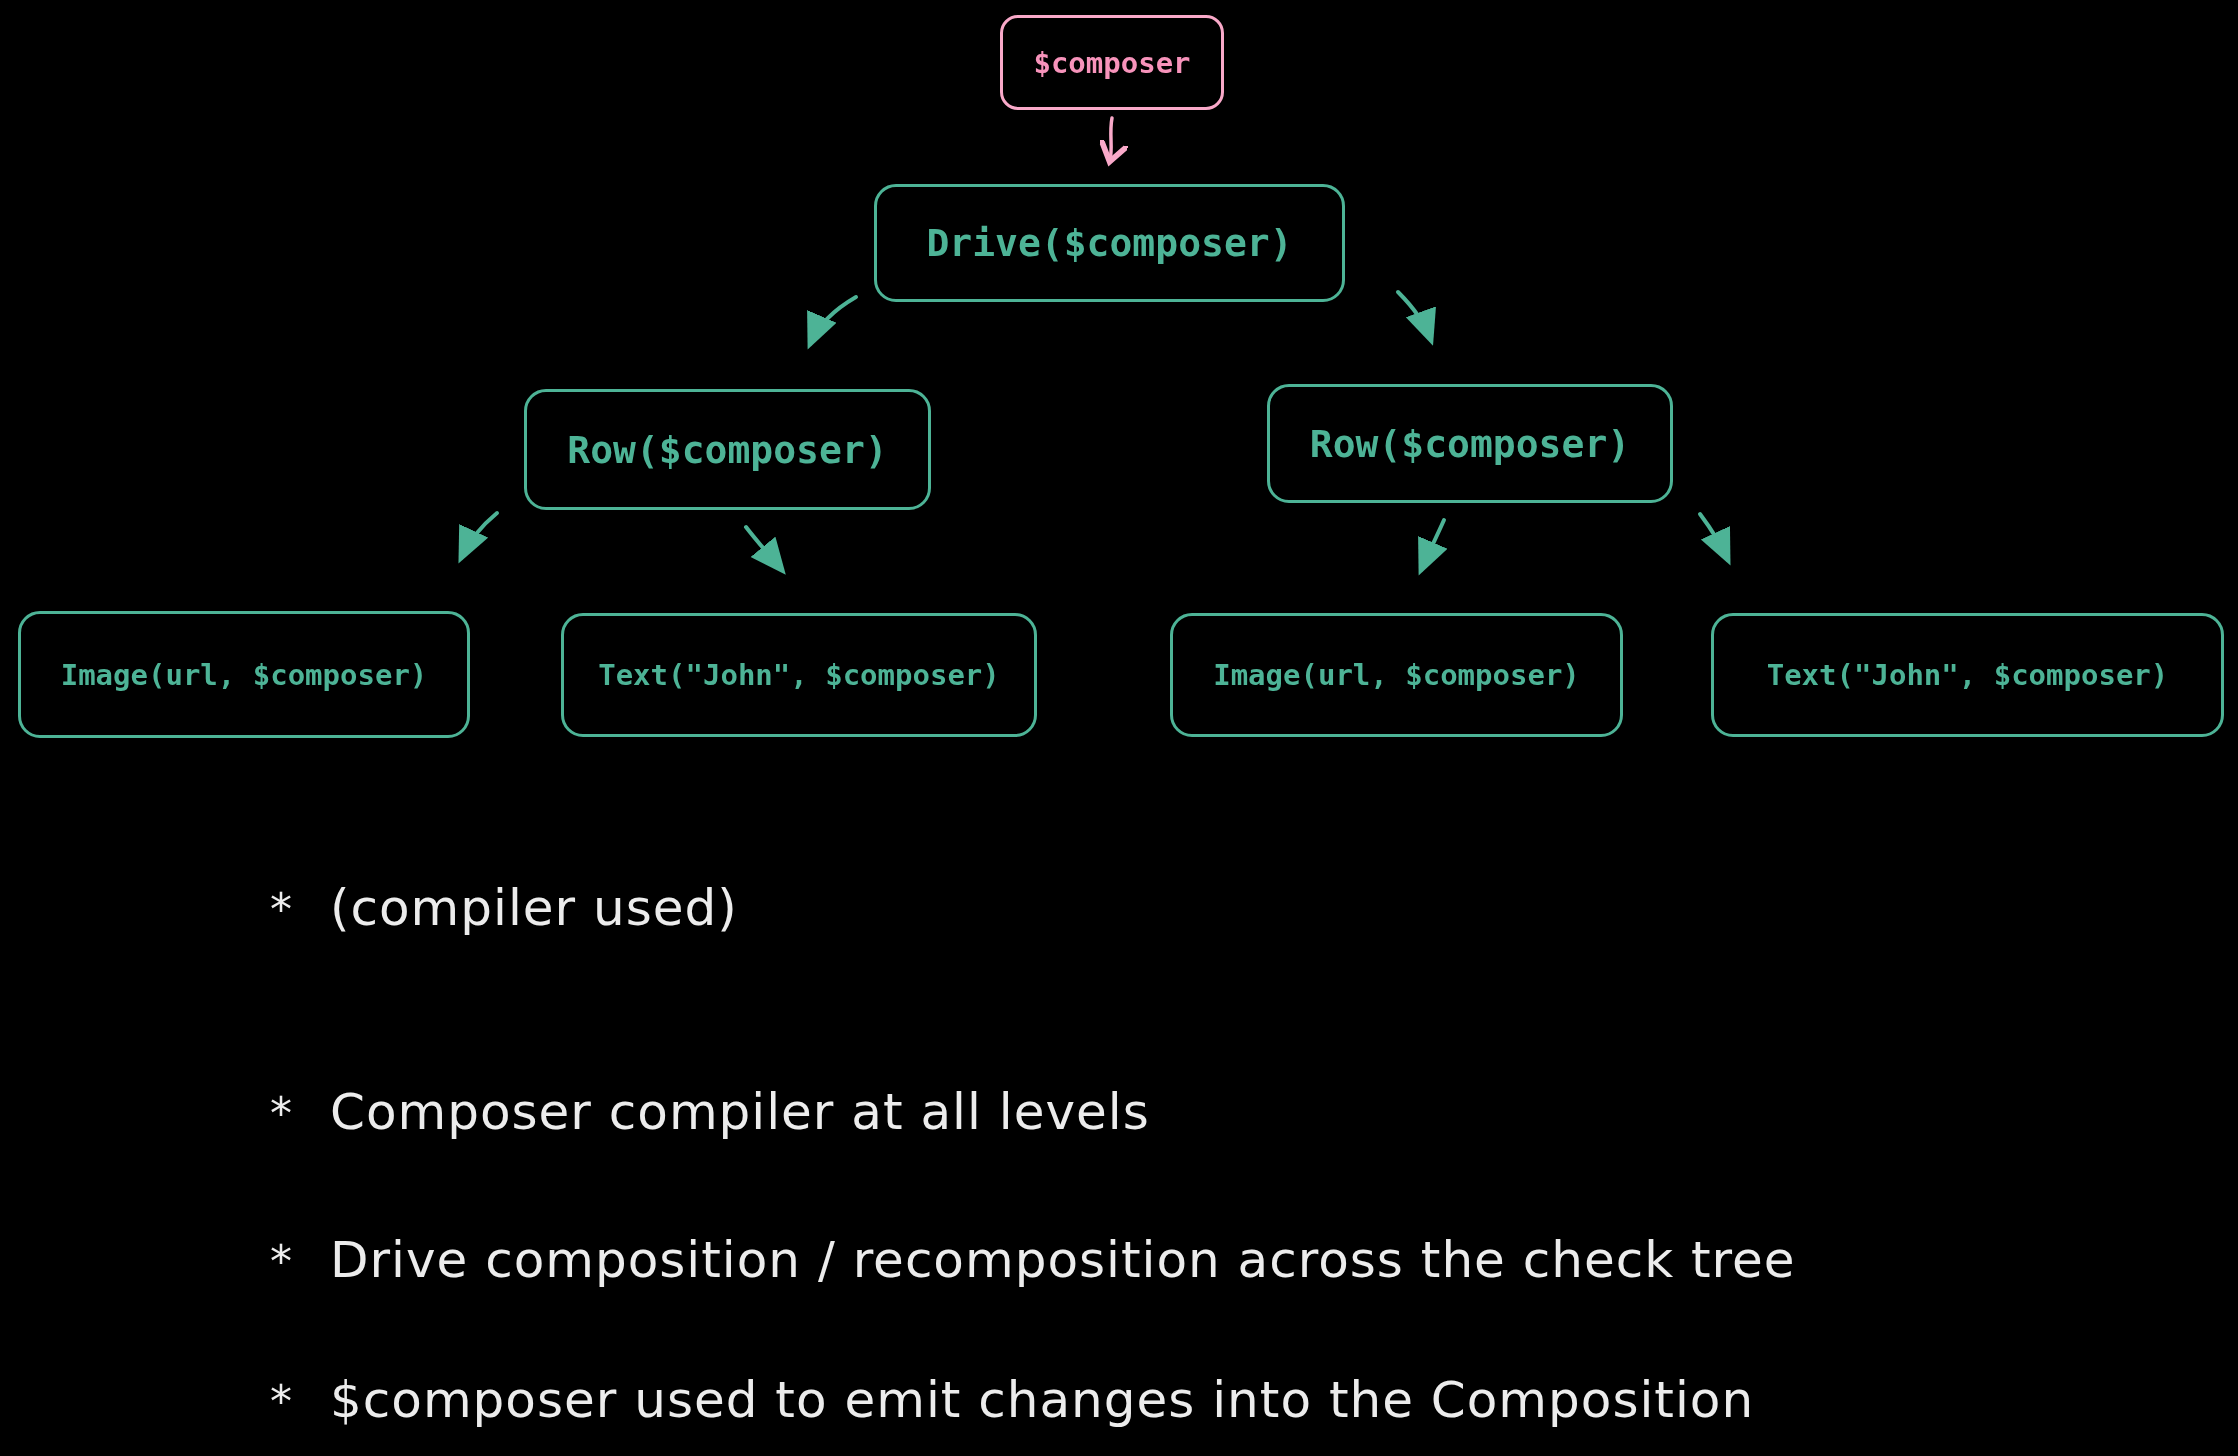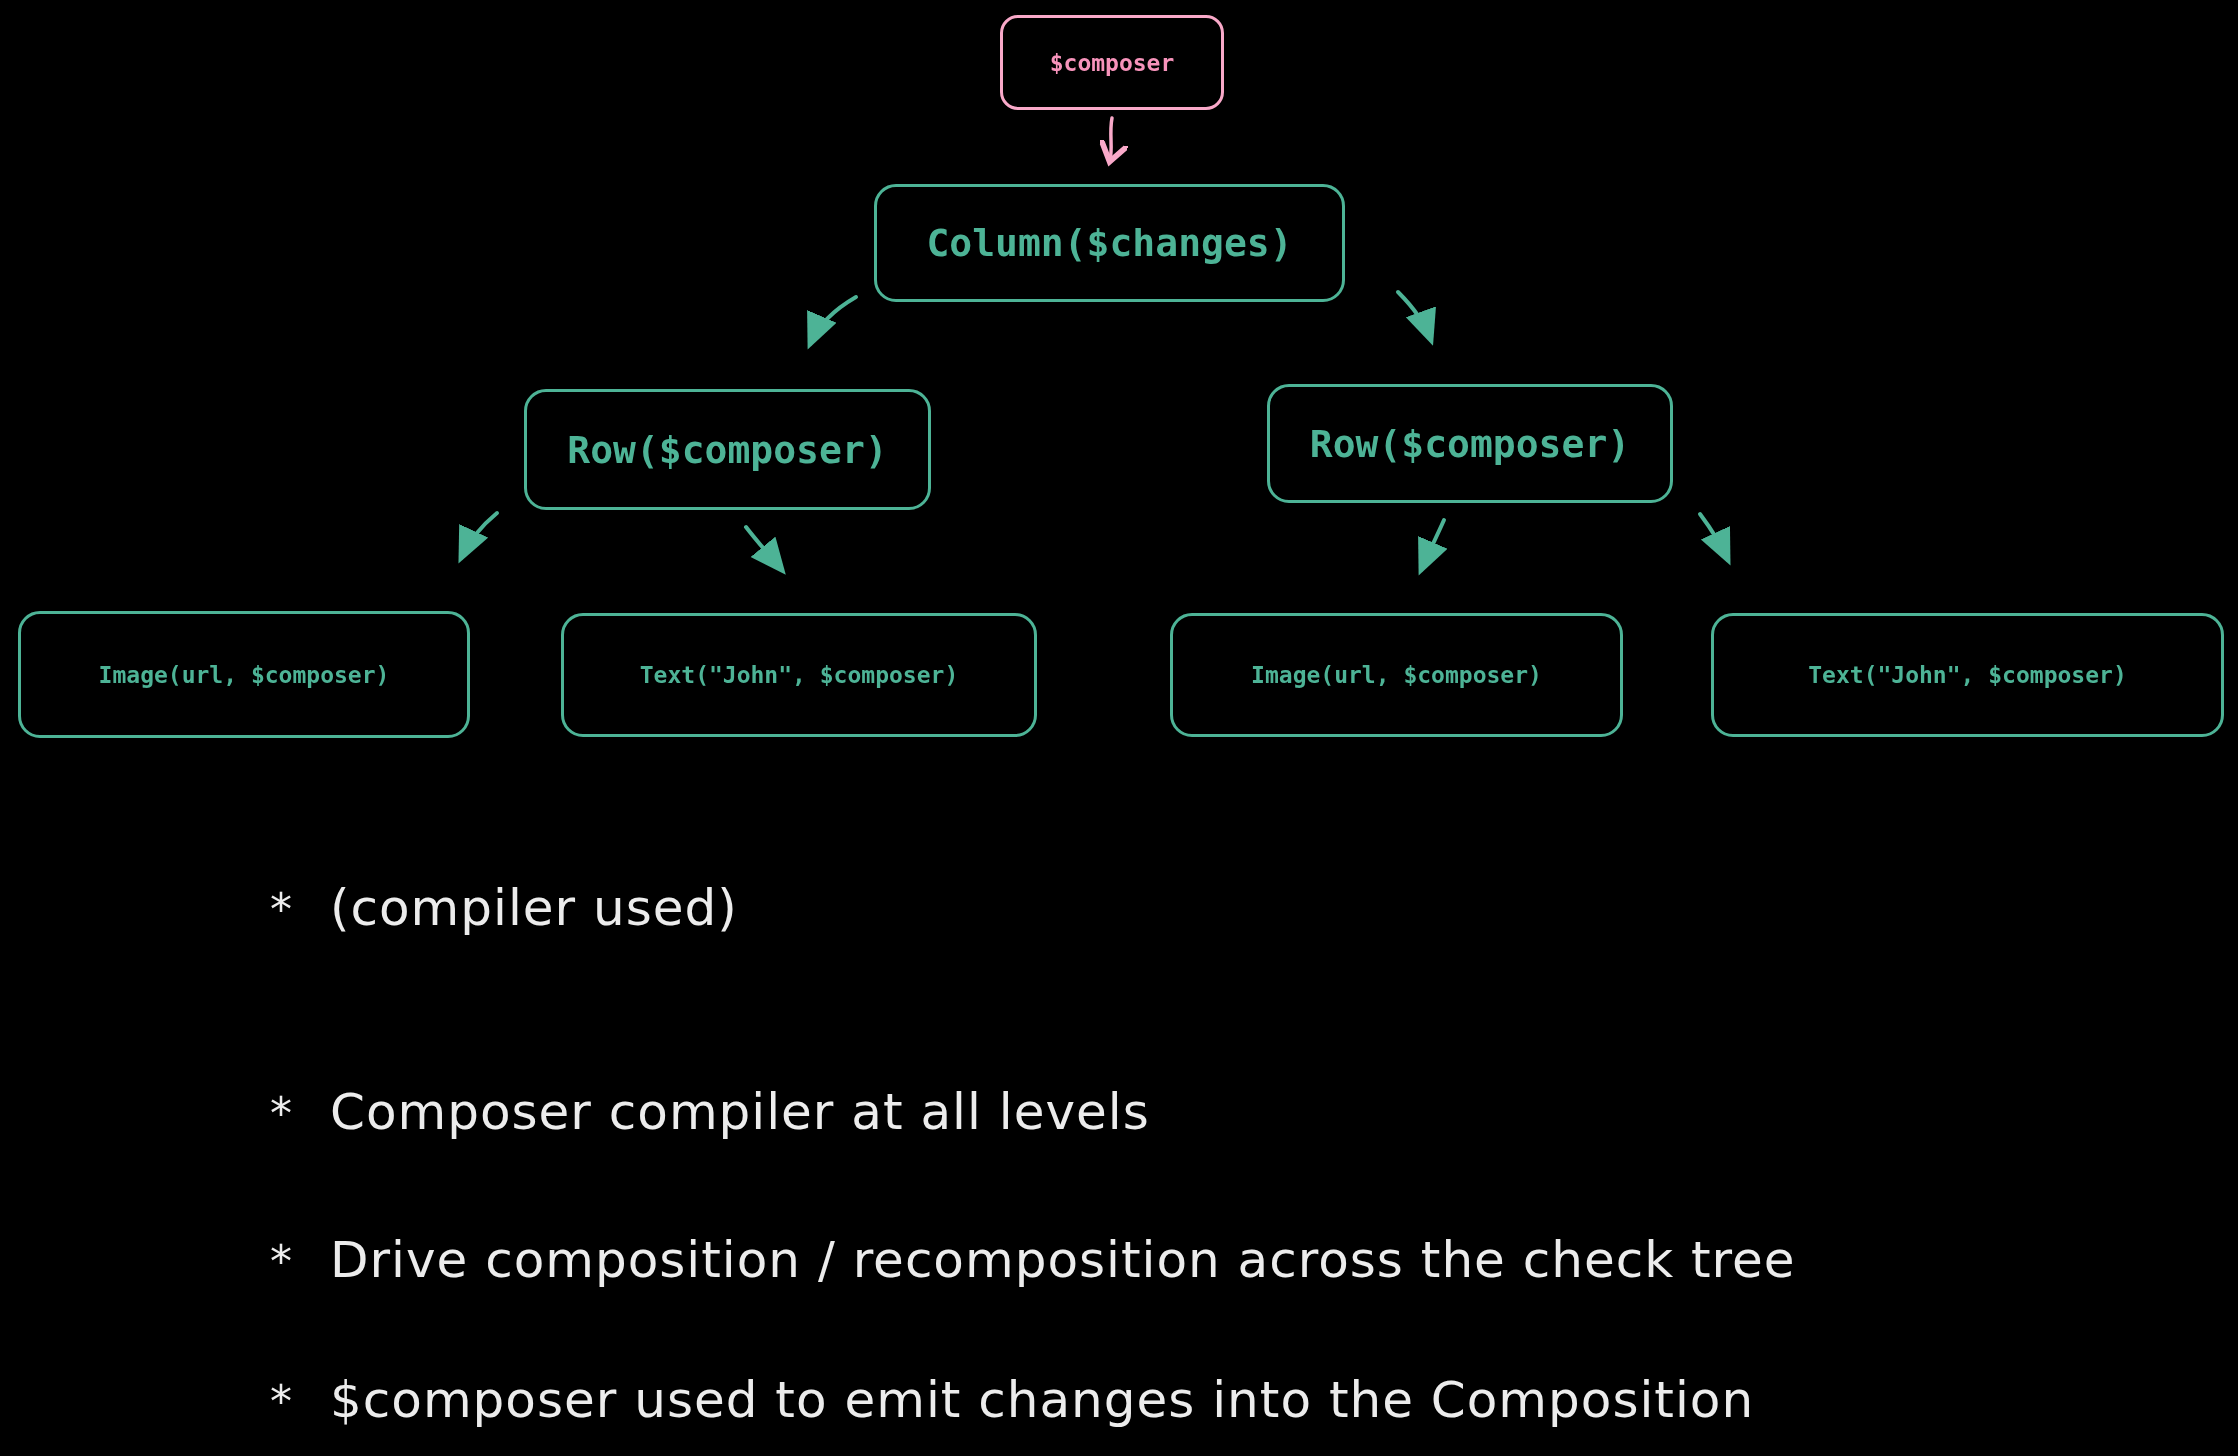--- a/index.html
+++ b/index.html
@@ -28,21 +28,21 @@
   }
   .node.green {
     border: 3.5px solid var(--green);
     color: var(--green);
   }
   .node.pink {
     border: 3.5px solid var(--pink);
     color: var(--pink-text);
   }
   .fs-lg { font-size: 38px; }
-  .fs-sm { font-size: 23px; }
+  .fs-sm { font-size: 29px; }
 
   #node-composer   { left: 1000px; top: 15px;  width: 224px; height: 95px;  border-radius: 18px; }
   #node-column     { left: 874px;  top: 184px; width: 471px; height: 118px; }
   #node-row-left   { left: 524px;  top: 389px; width: 407px; height: 121px; }
   #node-row-right  { left: 1267px; top: 384px; width: 406px; height: 119px; }
   #node-image-left { left: 18px;   top: 611px; width: 452px; height: 127px; }
   #node-text-left  { left: 561px;  top: 613px; width: 476px; height: 124px; }
   #node-image-right{ left: 1170px; top: 613px; width: 453px; height: 124px; }
   #node-text-right { left: 1711px; top: 613px; width: 513px; height: 124px; }
 
@@ -104,21 +104,21 @@
     <path class="link g" d="M746,527 C759,544 773,559 782,570" marker-end="url(#mTri)"></path>
     <path class="link g" d="M1444,520 C1436,538 1427,556 1421,570" marker-end="url(#mTri)"></path>
     <path class="link g" d="M1700,514 C1712,530 1722,547 1728,560" marker-end="url(#mTri)"></path>
   </svg>
 
   <div class="node pink fs-sm" id="node-composer">
     <span>$composer</span>
   </div>
 
   <div class="node green fs-lg" id="node-column">
-    <span>Column($changes)</span>
+    <span>Drive($composer)</span>
   </div>
 
   <div class="node green fs-lg" id="node-row-left">
     <span>Row($composer)</span>
   </div>
 
   <div class="node green fs-lg" id="node-row-right">
     <span>Row($composer)</span>
   </div>
 

